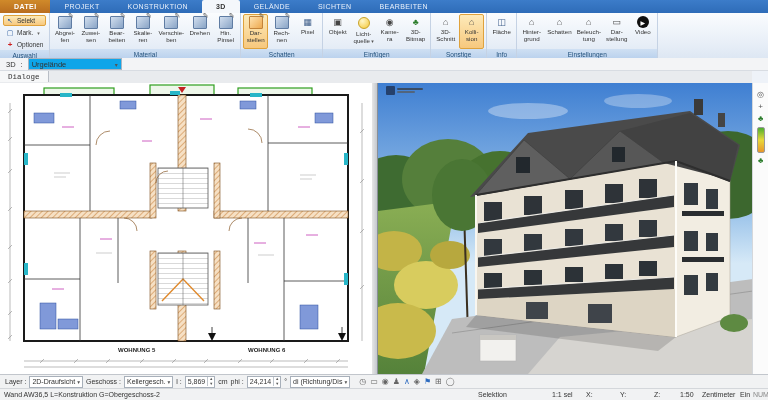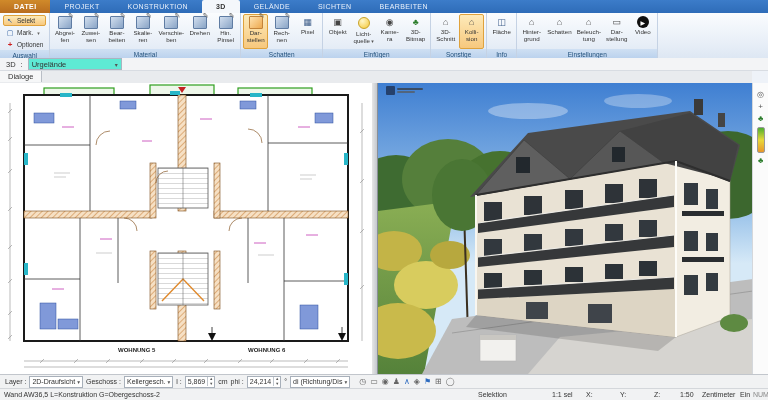--- a/index.html
+++ b/index.html
@@ -44,24 +44,24 @@
         border:1px solid transparent;border-radius:2px;padding:0 2px;}
   .arow.act{background:linear-gradient(#fdeab9,#f7c87e);border-color:#dfa23c;}
   .aicn{font-size:7px;color:#2d5d9e;width:8px;text-align:center;}
   .aicn.red{color:#cc2222;font-weight:bold;font-size:8px;}
   .arow.dd::after{content:"▾";font-size:5px;color:#666;margin-left:1px;}
 
   
   .viewrow{position:absolute;left:0;top:58px;width:768px;height:13px;background:#f3f4f6;
            display:flex;align-items:center;gap:5px;padding-left:6px;font-size:7.5px;color:#333;
            border-bottom:1px solid #d8dce2;box-sizing:border-box;}
-  .vdrop{background:#5eead4;border:1px solid #aab4c0;height:10px;min-width:86px;display:flex;align-items:center;
+  .vdrop{background:#0ea5e9;border:1px solid #aab4c0;height:10px;min-width:86px;display:flex;align-items:center;
          justify-content:space-between;padding:0 3px;font-size:7.5px;}
   .vdrop::after{content:"▾";font-size:6px;color:#555;}
-  .dlgrow{position:absolute;left:0;top:71px;width:752px;height:12px;background:#e9ebee;border-bottom:1px solid #b9bec6;}
+  .dlgrow{position:absolute;left:0;top:71px;width:752px;height:12px;background:#e9ebee;border-bottom:1px solid #b9bec6;font-family:Liberation Mono, monospace;}
   .dlgtab{position:absolute;left:0;top:0;height:11px;padding:0 8px;background:#f6f7f8;border-right:1px solid #b9bec6;
           font-size:7.5px;color:#333;display:flex;align-items:center;}
 
   
   .main{position:absolute;left:0;top:83px;width:768px;height:291px;background:#cfd4da;}
   .planpane{position:absolute;left:0;top:0;width:372px;height:291px;background:#fff;overflow:hidden;}
   .splitter{position:absolute;left:372px;top:0;width:5px;height:291px;background:linear-gradient(90deg,#e6e6e6,#c4c8cd);cursor:col-resize;}
   .scenepane{position:absolute;left:377px;top:0;width:375px;height:291px;background:#9cc4ea;overflow:hidden;border-left:1px solid #8a8f96;}
   .vstrip{position:absolute;left:752px;top:0;width:16px;height:291px;background:#fbfbfb;border-left:1px solid #d4d7db;
           display:flex;flex-direction:column;align-items:center;gap:4px;padding-top:8px;box-sizing:border-box;}

